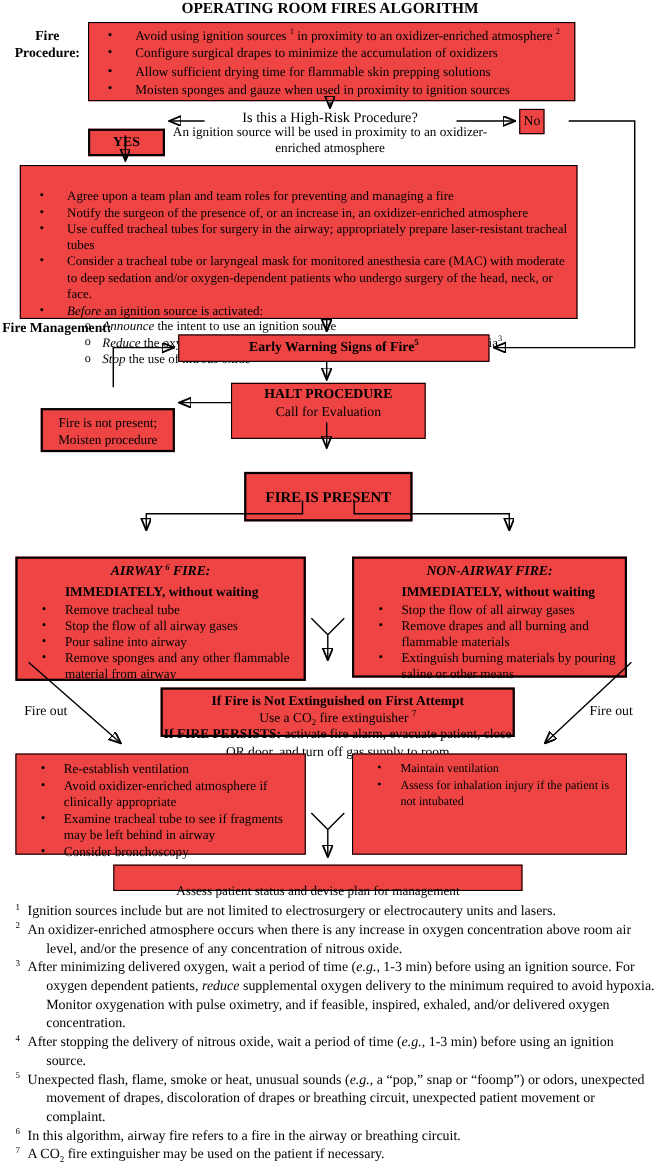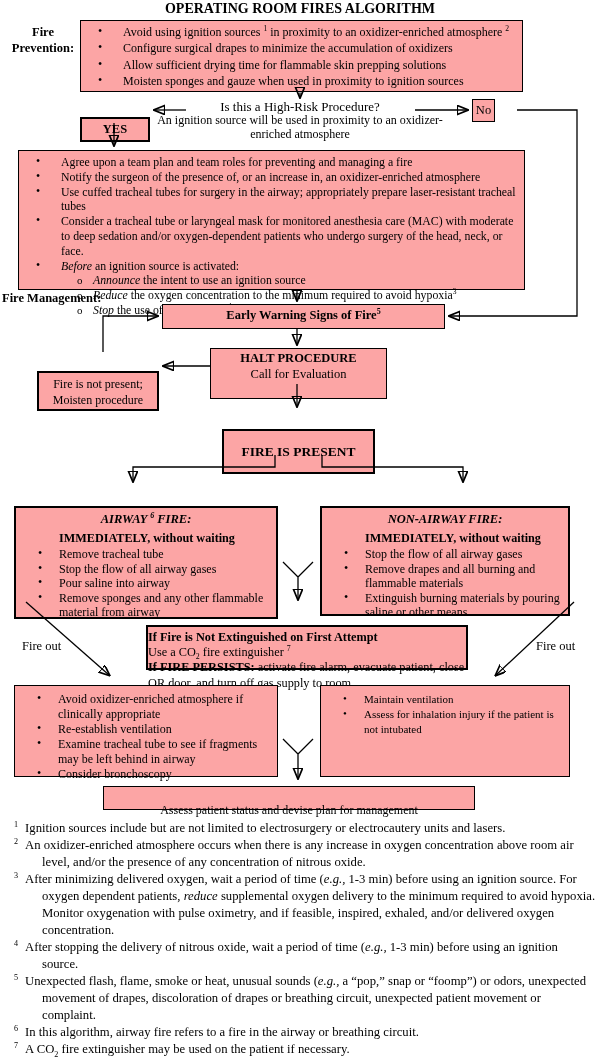--- a/index.html
+++ b/index.html
@@ -1,20 +1,20 @@
 <!DOCTYPE html>
 <html><head>
 <meta charset="utf-8">
 <style>
   html,body { margin:0; padding:0; background:#ffffff; }
   #page {
     position:relative; width:600px; height:1062px; background:#ffffff;
     font-family:"Liberation Serif", serif; color:#000; overflow:hidden;
   }
-  .box { position:absolute; border:1.5px solid #000; background:#fca5a5; box-sizing:border-box; }
+  .box { position:absolute; border:1.5px solid #000; background:#ef4444; box-sizing:border-box; }
   .b2  { border-width:2px;margin-top:19px; }
   .bold { font-weight:bold; }
   .it   { font-style:italic; }
   sup.s { font-size:64%; vertical-align:super; line-height:0; }
   sub.s { font-size:64%; vertical-align:sub;   line-height:0; }
 
   #title { position:absolute; top:1px; left:0; width:600px; text-align:center;
            font-weight:bold; font-size:14px; }
 
   #prev-label { position:absolute; left:4px; top:25px; width:78px; text-align:center;
@@ -30,21 +30,21 @@
 
   #yes-box { left:80px; top:98px; width:70px; height:25px; display:flex;
              align-items:center; justify-content:center; font-weight:bold; font-size:12.5px; }
   #no-box  { left:472px; top:99px; width:23px; height:23px; display:flex;
              align-items:center; justify-content:center; font-size:12.5px; }
   #question { position:absolute; left:152px; top:99px; width:296px; text-align:center; }
   #question .q { font-weight:normal; font-size:13px; line-height:15px; }
   #question .qs { font-size:12px; line-height:13.5px; }
 
   #team-box { left:18px; top:150px; width:507px; height:140px; font-size:11.8px;
-              padding-top:4px; }
+              padding-top:20px; }
   #team-box .li, #team-box .lo { line-height:14.8px; }
 
   #fm-label { position:absolute; left:2px; top:291px; font-weight:bold; font-size:12.5px; }
 
   #early-box { left:162px; top:304px; width:283px; height:25px; text-align:center;
                font-weight:bold; font-size:12.5px; padding-top:3px; }
   #halt-box { left:210px; top:348px; width:177px; height:51px; text-align:center;
               font-size:12.5px; padding-top:1px; line-height:16px; }
   #np-box { left:37px; top:352px; width:122px; height:40px; text-align:center;
             font-size:12px; padding-top:3px; line-height:16px; }
@@ -52,21 +52,21 @@
                  align-items:center; justify-content:center; font-weight:bold; font-size:13.5px; }
 
   #airway-box { left:14px; top:487px; width:264px; height:113px; font-size:12px; }
   #nonairway-box { left:320px; top:487px; width:250px; height:110px; font-size:12px; }
   .fire-title { text-align:center; font-weight:bold; font-style:italic; font-size:12.5px;
                 margin-top:4px; }
   .fire-sub { font-weight:bold; font-size:12.2px; margin:4px 0 1px 43px; }
   .li2 { position:relative; padding-left:43px; padding-right:3px; line-height:14.6px; }
   .li2::before { content:"\2022"; position:absolute; left:22px; top:-1px; }
 
-  #ext-box { left:146px; top:606px; width:322px; height:45px; 
+  #ext-box { left:146px; top:606px; width:322px; height:45px; text-align:center;
              font-size:12.3px; padding-top:3px; line-height:15.2px; }
   .fire-out { position:absolute; font-size:12.5px; }
   #fire-out-left  { left:22px;  top:639px; }
   #fire-out-right { left:536px; top:639px; }
 
   #out-left-box  { left:14px; top:685px; width:264px; height:92px; font-size:12px; padding-top:6px; }
   #out-right-box { left:320px; top:685px; width:250px; height:92px; font-size:11px; padding-top:6px; }
   #out-left-box .li2, #out-right-box .li2 { line-height:15px; }
 
   #assess-box { left:103px; top:786px; width:372px; height:24px; text-align:center;
@@ -82,21 +82,21 @@
 </style>
 </head>
 <body>
 
 <div id="page">
 
   <div id="title">OPERATING ROOM FIRES ALGORITHM</div>
 
   <div id="prev-label">
     <div>Fire</div>
-    <div>Prevention:</div>
+    <div>Procedure:</div>
   </div>
   <div id="prev-box" class="box">
     <div class="li"><span>Avoid using ignition sources </span><sup class="s">1</sup><span> in proximity to an oxidizer-enriched atmosphere </span><sup class="s">2</sup></div>
     <div class="li">Configure surgical drapes to minimize the accumulation of oxidizers</div>
     <div class="li">Allow sufficient drying time for flammable skin prepping solutions</div>
     <div class="li">Moisten sponges and gauze when used in proximity to ignition sources</div>
   </div>
 
   <div id="yes-box" class="box b2">YES</div>
   <div id="question">
@@ -152,22 +152,22 @@
   <div id="ext-box" class="box b2">
     <div class="bold">If Fire is Not Extinguished on First Attempt</div>
     <div><span>Use a CO</span><sub class="s">2</sub><span> fire extinguisher </span><sup class="s">7</sup></div>
     <div><span class="bold">If FIRE PERSISTS:</span><span> activate fire alarm, evacuate patient, close OR door, and turn off gas supply to room</span></div>
   </div>
 
   <div id="fire-out-left" class="fire-out">Fire out</div>
   <div id="fire-out-right" class="fire-out">Fire out</div>
 
   <div id="out-left-box" class="box">
+    <div class="li2">Re-establish ventilation</div>
     <div class="li2">Avoid oxidizer-enriched atmosphere if clinically appropriate</div>
-    <div class="li2">Re-establish ventilation</div>
     <div class="li2">Examine tracheal tube to see if fragments may be left behind in airway</div>
     <div class="li2">Consider bronchoscopy</div>
   </div>
   <div id="out-right-box" class="box">
     <div class="li2">Maintain ventilation</div>
     <div class="li2">Assess for inhalation injury if the patient is not intubated</div>
   </div>
 
   <div id="assess-box" class="box">Assess patient status and devise plan for management</div>
 

